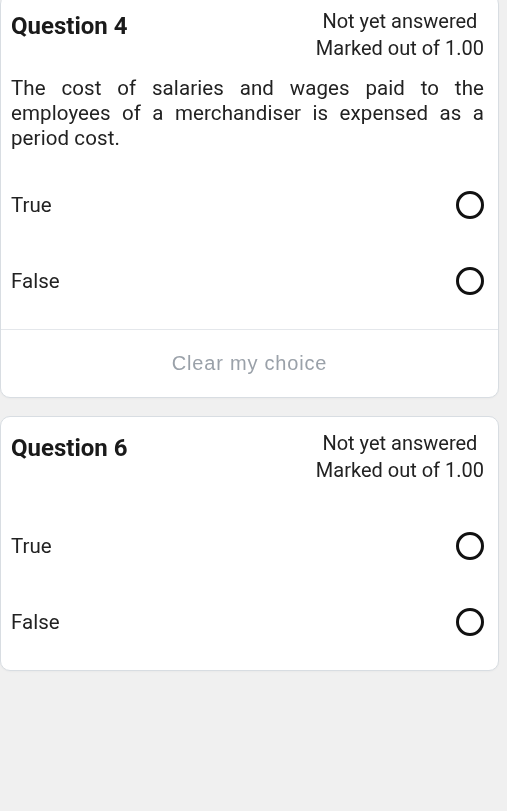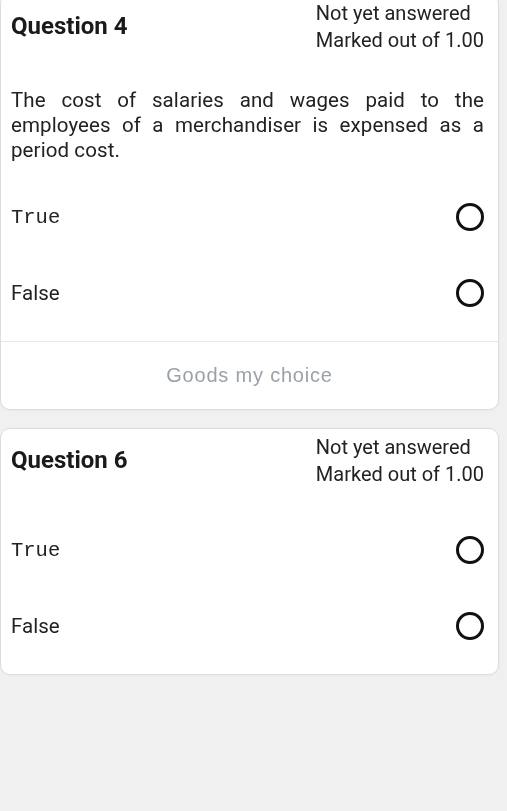--- a/index.html
+++ b/index.html
@@ -32,53 +32,51 @@
     align-items: flex-start;
     padding: 5px 14px 6px 10px;
   }
   .question-title {
     font-weight: 700;
     font-size: 24px;
     color: #1a1a1a;
     padding-top: 12px;
   }
   .status-block {
-    text-align: left;
+    text-align: center;
     font-size: 20px;
     color: #222;
     line-height: 1.35;
-    padding-top: 0;
+    padding-top: 8px;
   }
   .q-body {
     padding: 8px 14px 10px 10px;
   }
   .q-text {
     font-size: 20.5px;
     line-height: 1.22;
     color: #222;
-    margin-top: 20px;
   }
   .q-text.justified {
     text-align: justify;
     text-justify: inter-word;
     letter-spacing: 0.1px;
   }
   .choices {
     margin-top: 40px;
   }
   .choice-row {
     display: flex;
     justify-content: space-between;
     align-items: center;
     padding: 24px 0;
     cursor: pointer;
   }
   .choice-row:first-child {
     padding-top: 0;
-    font-family: Liberation Mono, monospace;
   }
   .choice-label {
     font-size: 20.5px;
     color: #222;
   }
   .radio-outline {
     width: 28px;
     height: 28px;
     border: 3px solid #111;
     border-radius: 50%;
@@ -121,21 +119,21 @@
       <div class="choice-row">
         <span class="choice-label">True</span>
         <span class="radio-outline"></span>
       </div>
       <div class="choice-row">
         <span class="choice-label">False</span>
         <span class="radio-outline"></span>
       </div>
     </div>
   </div>
-  <button class="clear-btn">Goods my choice</button>
+  <button class="clear-btn">Clear my choice</button>
 </div>
 
 <div class="question-card">
   <div class="question-header">
     <div class="question-title">Question 6</div>
     <div class="status-block">
       <div>Not yet answered</div>
       <div>Marked out of 1.00</div>
     </div>
   </div>

